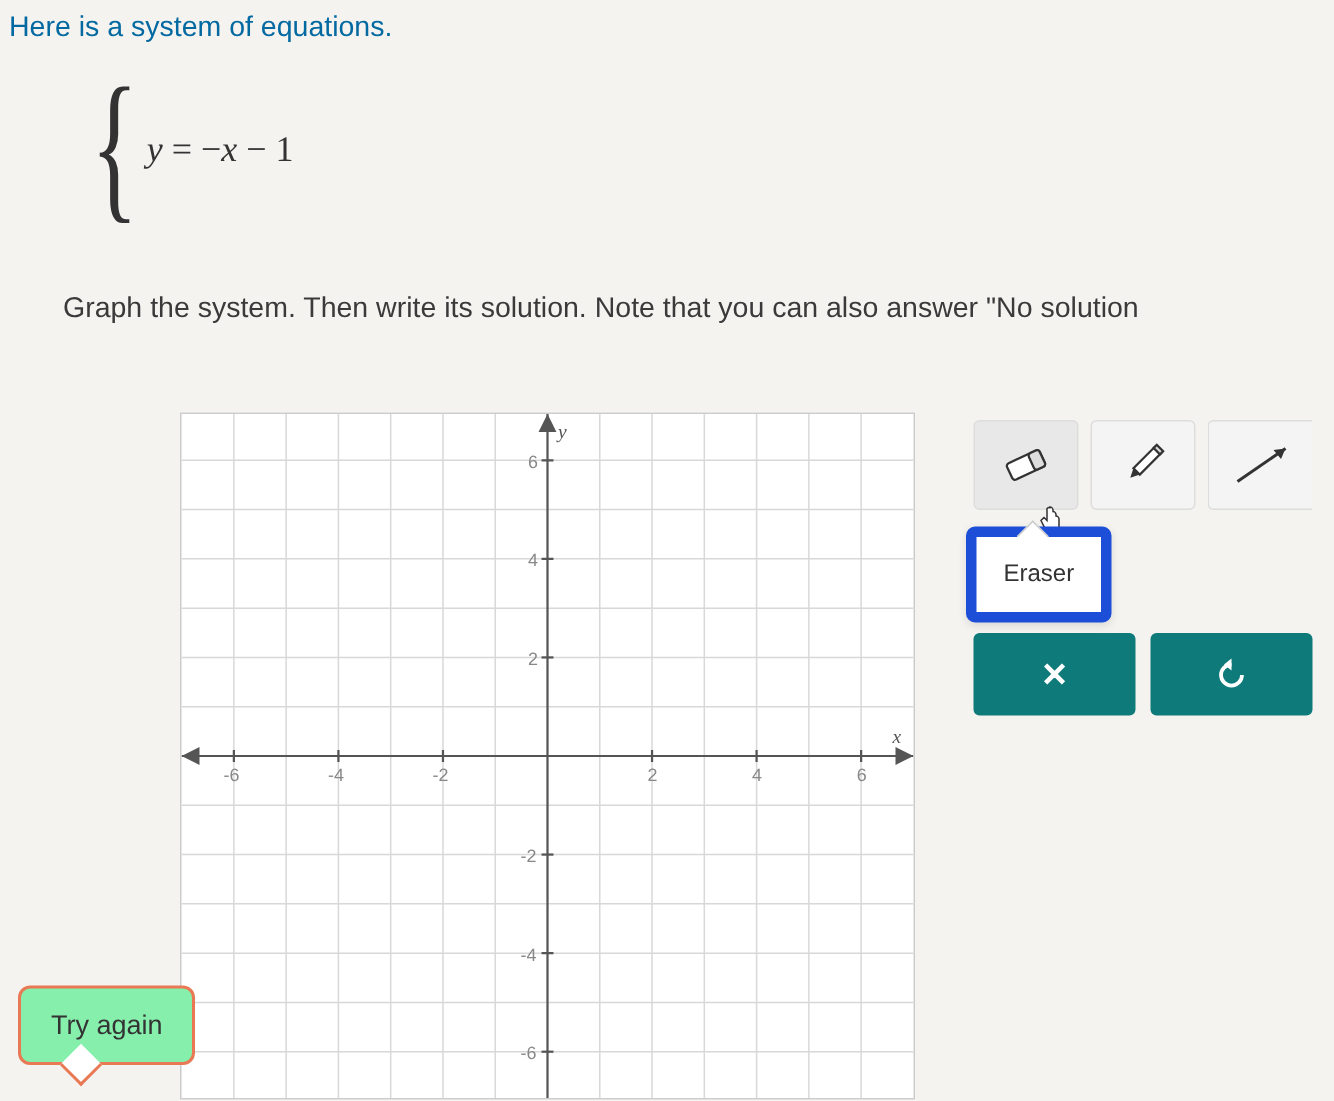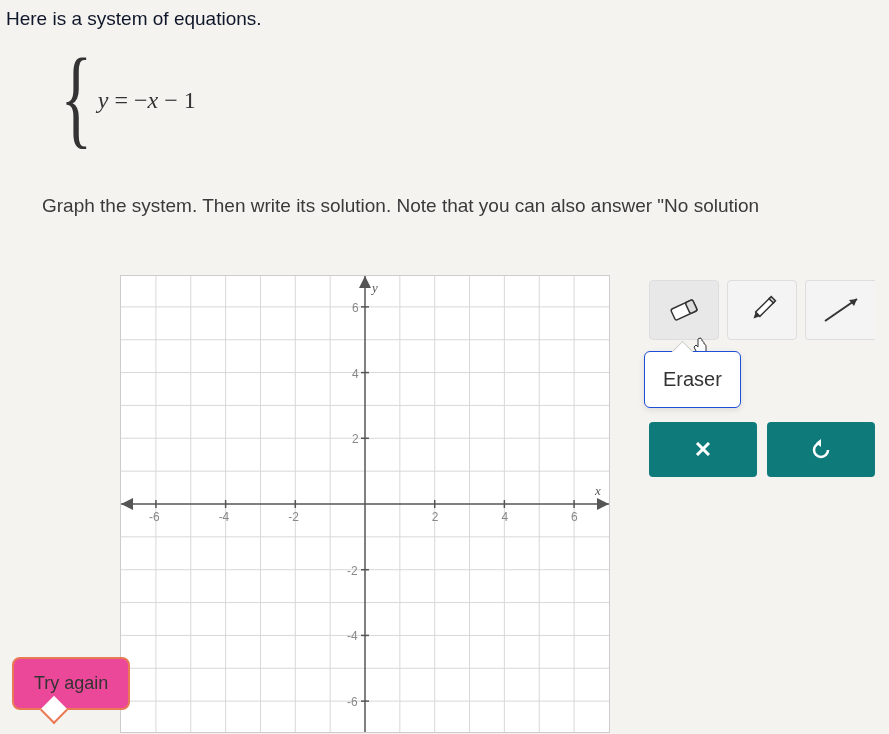--- a/index.html
+++ b/index.html
@@ -10,21 +10,21 @@
       height: 734px;
       position: relative;
       color: #333;
       overflow: hidden;
     }
     .intro-text {
       position: absolute;
       top: 8px;
       left: 6px;
       font-size: 19px;
-      color: #0f172a;
+      color: #0369a1;
     }
     .equation-system {
       position: absolute;
       top: 42px;
       left: 50px;
       display: flex;
       align-items: center;
       height: 110px;
     }
     .brace {
@@ -94,24 +94,24 @@
       position: relative;
     }
     .tool-btn.active {
       background: #e8e8e8;
     }
     .tooltip-box {
       position: absolute;
       top: 70px;
       left: -6px;
       background: #fff;
-      border: 1px solid #1d4ed8;
+      border: 7px solid #1d4ed8;
       border-radius: 6px;
       padding: 16px 18px;
-      font-size: 20px;
+      font-size: 16px;
       color: #333;
       box-shadow: 0 2px 6px rgba(0,0,0,0.1);
       white-space: nowrap;
     }
     .tooltip-box::before {
       content: "";
       position: absolute;
       top: -8px;
       left: 30px;
       width: 14px;
@@ -144,21 +144,21 @@
       font-size: 22px;
       cursor: pointer;
     }
     .action-btn.close { width: 108px; }
     .action-btn.reset { width: 108px; }
 
     .try-again {
       position: absolute;
       bottom: 24px;
       left: 12px;
-      background: #ec4899;
+      background: #86efac;
       border: 2px solid #e87954;
       border-radius: 8px;
       padding: 14px 20px;
       font-size: 18px;
       color: #333;
     }
     .try-again::after {
       content: "";
       position: absolute;
       bottom: -12px;

